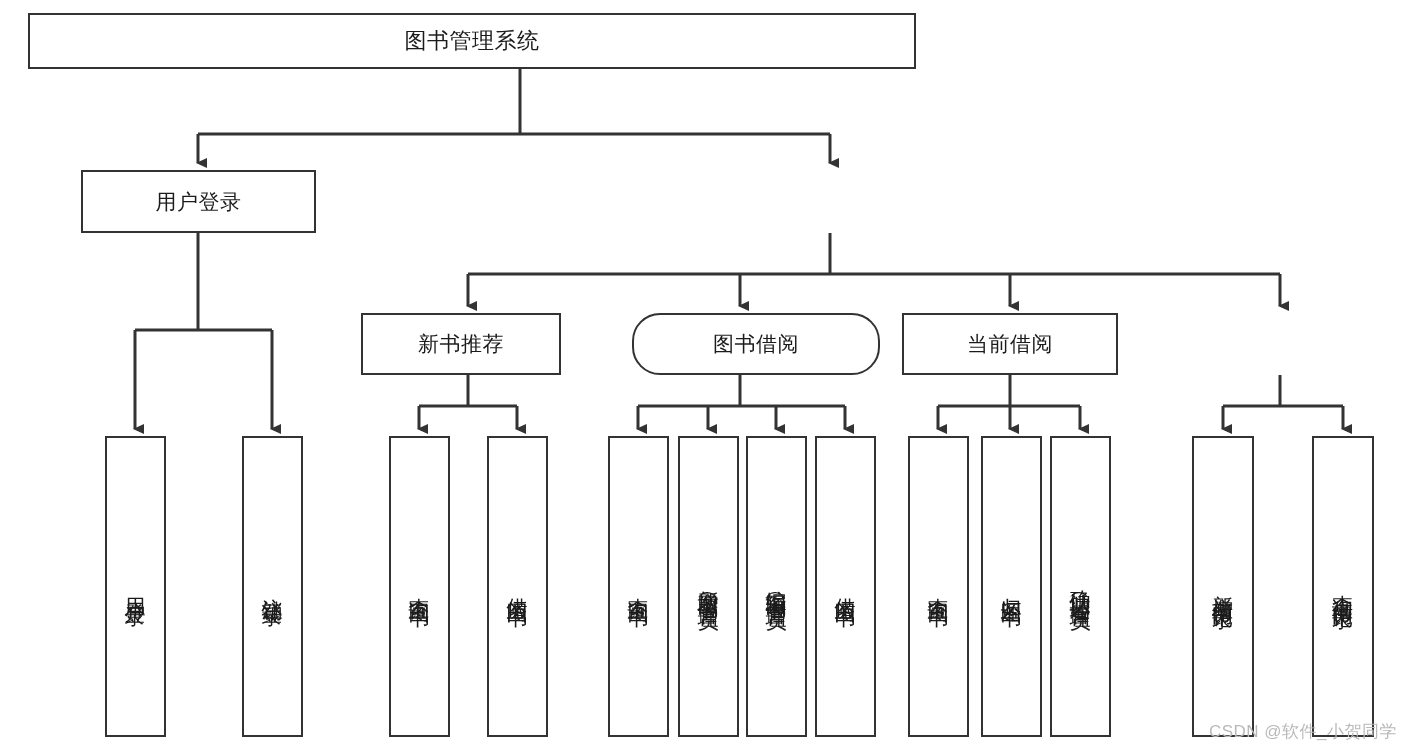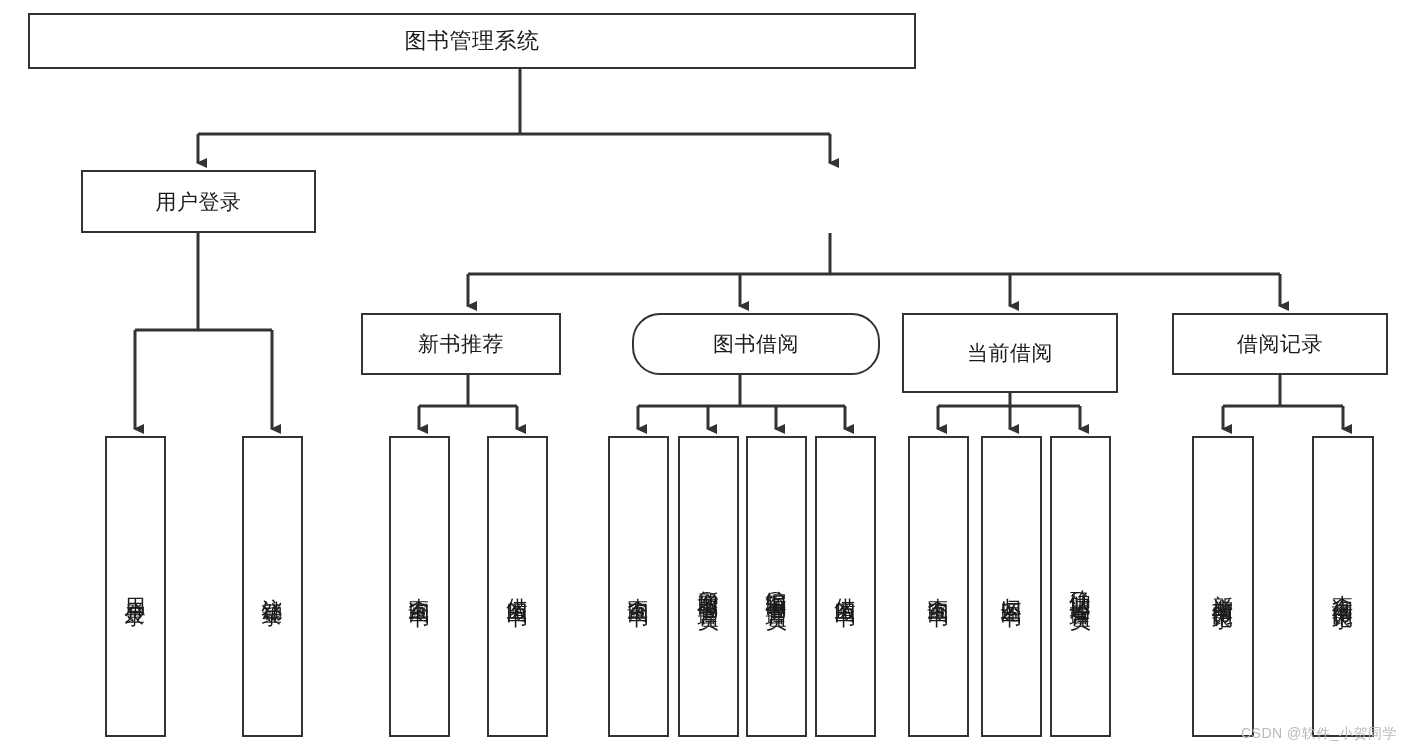--- a/index.html
+++ b/index.html
@@ -54,21 +54,21 @@
   .node .htext {
     white-space: nowrap;
   }
   #root-node {
     font-size: 22px;
   }
   #watermark {
     position: absolute;
     right: 8px;
     bottom: 4px;
-    font-size: 14px;
+    font-size: 17px;
     color: #b9b9b9;
     white-space: nowrap;
     letter-spacing: 0.5px;
   }
 </style>
 </head>
 <body>
 
 <div id="canvas">
 
@@ -129,25 +129,22 @@
   <div class="node horiz" style="left:81px; top:170px; width:235px; height:63px;">
     <span class="htext">用户登录</span>
   </div>
 
   <div class="node horiz" style="left:361px; top:313px; width:200px; height:62px;">
     <span class="htext">新书推荐</span>
   </div>
   <div class="node horiz" style="left:632px; top:313px; width:248px; height:62px;border-radius:28px;">
     <span class="htext">图书借阅</span>
   </div>
-  <div class="node horiz" style="left:902px; top:313px; width:216px; height:80px;">
+  <div class="node horiz" style="left:902px; top:313px; width:216px; height:62px;">
     <span class="htext">当前借阅</span>
-  </div>
-  <div class="node horiz" style="left:1172px; top:313px; width:216px; height:62px;">
-    <span class="htext">借阅记录</span>
   </div>
 
   <div class="node vert" style="left:105px; top:436px; width:61px; height:301px;">
     <span class="vtext">用户登录</span>
   </div>
   <div class="node vert" style="left:242px; top:436px; width:61px; height:301px;">
     <span class="vtext">注销登录</span>
   </div>
 
   <div class="node vert" style="left:389px; top:436px; width:61px; height:301px;">

